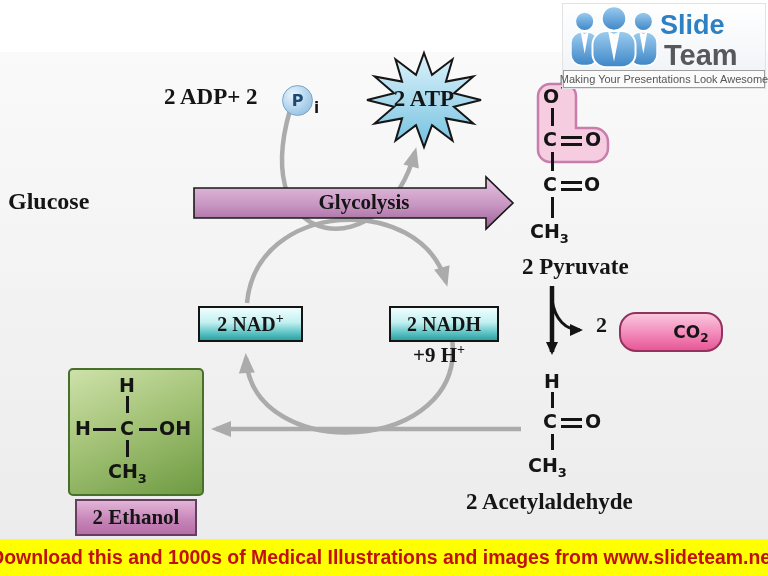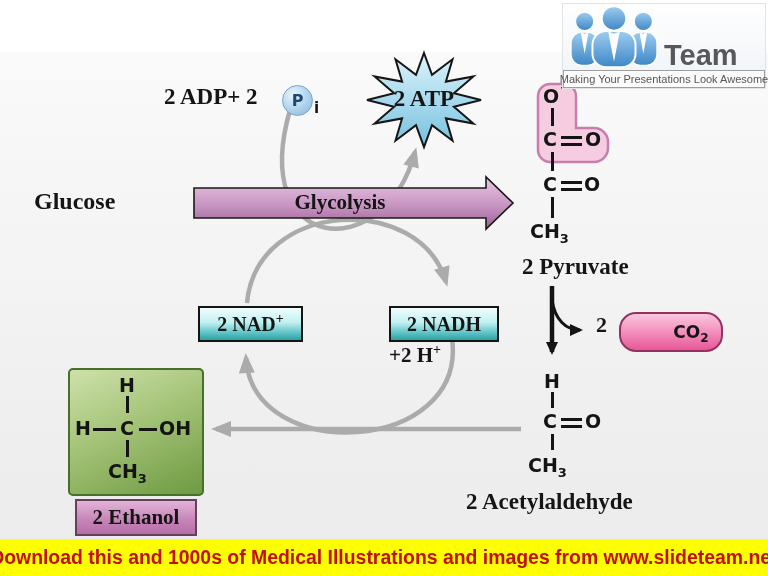--- a/index.html
+++ b/index.html
@@ -10,21 +10,21 @@
 _             font-weight:700;font-size:38px;color:#0d0d0d;letter-spacing:-1px;
               transform:scaleX(.70);transform-origin:left top;white-space:nowrap;}
   .main-area{position:absolute;left:0;top:52px;width:768px;height:487px;
              background:linear-gradient(180deg,#fafafa 0%,#f1f1f1 60%,#ececec 100%);}
   .banner{position:absolute;left:0;bottom:0;width:768px;height:37px;
           background:var(--banner-bg,#ffff00);display:flex;align-items:center;justify-content:center;}
   .banner span{font-family:"Liberation Sans",sans-serif;font-weight:700;font-size:20px;
                color:var(--banner-text,#c01010);transform:scaleX(.97);white-space:nowrap;}
   svg.overlay{position:absolute;left:0;top:0;z-index:1;}
   .lab{position:absolute;z-index:2;font-weight:700;white-space:nowrap;}
-  .serif23{font-size:23px;} .serif24{font-size:24px;margin-left:26px;} .serif22{font-size:22px;} .serif21{font-size:21px;}
+  .serif23{font-size:23px;} .serif24{font-size:24px;} .serif22{font-size:22px;} .serif21{font-size:21px;margin-left:24px;}
   .ctr{display:flex;align-items:center;justify-content:center;text-align:center;}
   sup.sm{font-size:14px;vertical-align:super;line-height:0;}
   sub.sm{font-size:14px;vertical-align:sub;line-height:0;}
   .atom{position:absolute;z-index:2;font-family:"DejaVu Sans",sans-serif;font-weight:700;
         font-size:19px;color:#141414;white-space:nowrap;}
   .atom .s3{font-size:13px;vertical-align:sub;}
   .bv,.bh{position:absolute;z-index:2;background:#141414;display:block;}
   .bv{width:3px;} .bh{height:3px;}
   .chargesup{position:absolute;z-index:2;font-family:"DejaVu Sans",sans-serif;font-weight:700;
              font-size:13px;color:#141414;}
@@ -114,21 +114,21 @@
 
   <div class="nadbox ctr" style="left:198px;top:306px;width:101px;height:32px;">
     <span><span>2 NAD</span><sup class="sm">+</sup></span>
   </div>
 
   <div class="nadbox ctr" style="left:389px;top:306px;width:106px;height:32px;">
     <span>2 NADH</span>
   </div>
 
   <div class="lab serif21" style="left:389px;top:343px;">
-    <span>+2 H</span><sup class="sm">+</sup>
+    <span>+9 H</span><sup class="sm">+</sup>
   </div>
 
   <div class="lab serif23" style="left:522px;top:254px;">2 Pyruvate</div>
 
   <div class="lab serif22" style="left:596px;top:312px;">2</div>
 
   <div class="co2pill ctr" style="left:619px;top:312px;width:60px;height:36px;padding-left:40px;">
     <b><span>CO</span><sub class="sm" style="font-size:12px;">2</sub></b>
   </div>
 
@@ -184,20 +184,21 @@
       <circle cx="16" cy="15" r="9.5" fill="url(#pg)" stroke="#fff" stroke-width="1.5"></circle>
       <rect x="2" y="26" width="28" height="34" rx="11" fill="url(#pg)" stroke="#fff" stroke-width="1.5"></rect>
       <polygon points="16,28 12,26 16,48 20,26" fill="#fff"></polygon>
       <circle cx="76" cy="15" r="9.5" fill="url(#pg)" stroke="#fff" stroke-width="1.5"></circle>
       <rect x="62" y="26" width="28" height="34" rx="11" fill="url(#pg)" stroke="#fff" stroke-width="1.5"></rect>
       <polygon points="76,28 72,26 76,48 80,26" fill="#fff"></polygon>
       <circle cx="46" cy="12" r="12.5" fill="url(#pg)" stroke="#fff" stroke-width="2"></circle>
       <rect x="24" y="25" width="44" height="37" rx="14" fill="url(#pg)" stroke="#fff" stroke-width="2"></rect>
       <polygon points="46,28 40,25 46,56 52,25" fill="#fff"></polygon>
     </svg>
+    <div class="logo-slide">Slide</div>
     <div class="logo-team">Team</div>
     <div class="tagline">Making Your Presentations Look Awesome</div>
   </div>
 
   <div class="banner">
     <span>Download this and 1000s of Medical Illustrations and images from www.slideteam.net</span>
   </div>
 
 </div>
 

